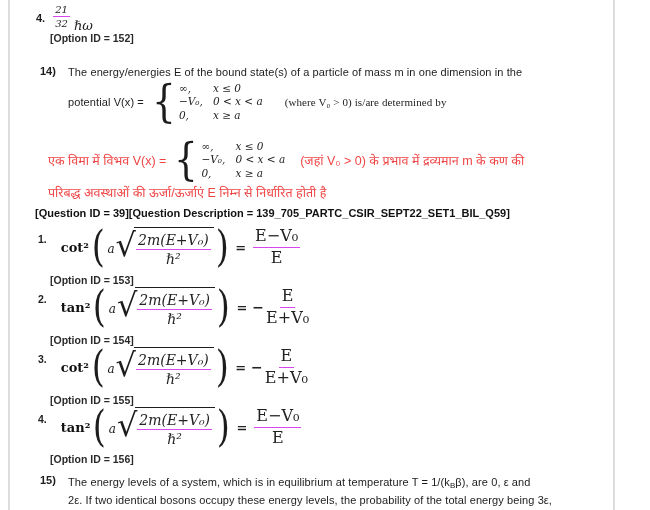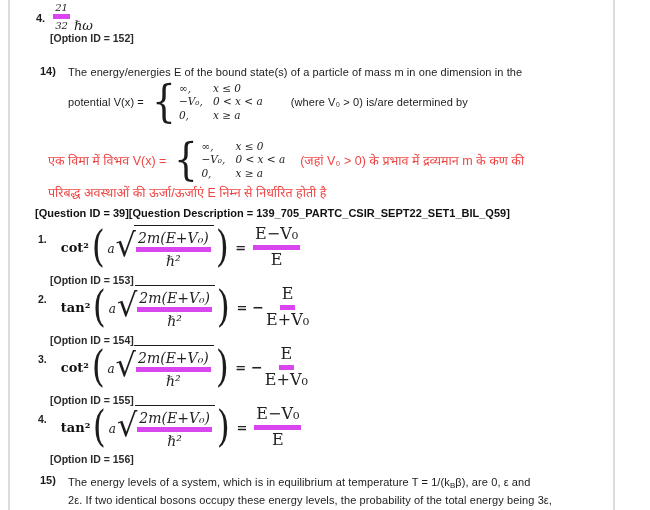--- a/index.html
+++ b/index.html
@@ -23,21 +23,21 @@
   .body-text { font-size: 11px; color: #1c1c1c; letter-spacing: 0.1px; }
   .hindi-text { font-size: 12.5px; color: #ef4444; }
   .option-id { font-size: 10.5px; font-weight: 600; color: #2a2a2a; }
   .qid-line { font-size: 11px; font-weight: bold; color: #111; }
 
   .mathit { font-family: "DejaVu Serif", serif; font-style: italic; }
 
   
   .frac { display: inline-flex; flex-direction: column; align-items: center;
           text-align: center; line-height: 1.15; }
-  .frac .num { border-bottom: 5px solid #d946ef; padding: 0 2px 1px; }
+  .frac .num { border-bottom: 1px solid #d946ef; padding: 0 2px 1px; }
   .frac .den { padding-top: 1px; }
 
   
   .frac-sm { font-size: 10px; font-family: "DejaVu Serif", serif; font-style: italic; }
 
   
   .piecewise { display: inline-flex; align-items: center; }
   .bigbrace { font-family: "DejaVu Serif", serif; font-size: 44px; font-weight: 300;
               line-height: 1; color: #1c1c1c; transform: scaleX(0.85); margin-right: 1px; }
   .pw-rows { display: inline-flex; flex-direction: column; font-size: 10.5px;
@@ -97,21 +97,21 @@
       <span class="pw-row">
         <span class="pw-val">−V₀,</span>
         <span class="pw-cond">0 &lt; x &lt; a</span>
       </span>
       <span class="pw-row">
         <span class="pw-val">0,</span>
         <span class="pw-cond">x ≥ a</span>
       </span>
     </span>
   </span>
-  <span class="body-text" style="margin-left:28px;">(where V₀ &gt; 0) is/are determined by</span>
+  <span class="body-text" style="margin-left:22px;font-family:Liberation Serif, serif;">(where V₀ &gt; 0) is/are determined by</span>
 </div>
 
 <div class="abs flexline" style="left:48px; top:138px; height:44px;">
   <span class="hindi-text">एक विमा में विभव  V(x) =</span>
   <span class="piecewise" style="margin-left:6px;">
     <span class="bigbrace">{</span>
     <span class="pw-rows">
       <span class="pw-row">
         <span class="pw-val">∞,</span>
         <span class="pw-cond">x ≤ 0</span>

